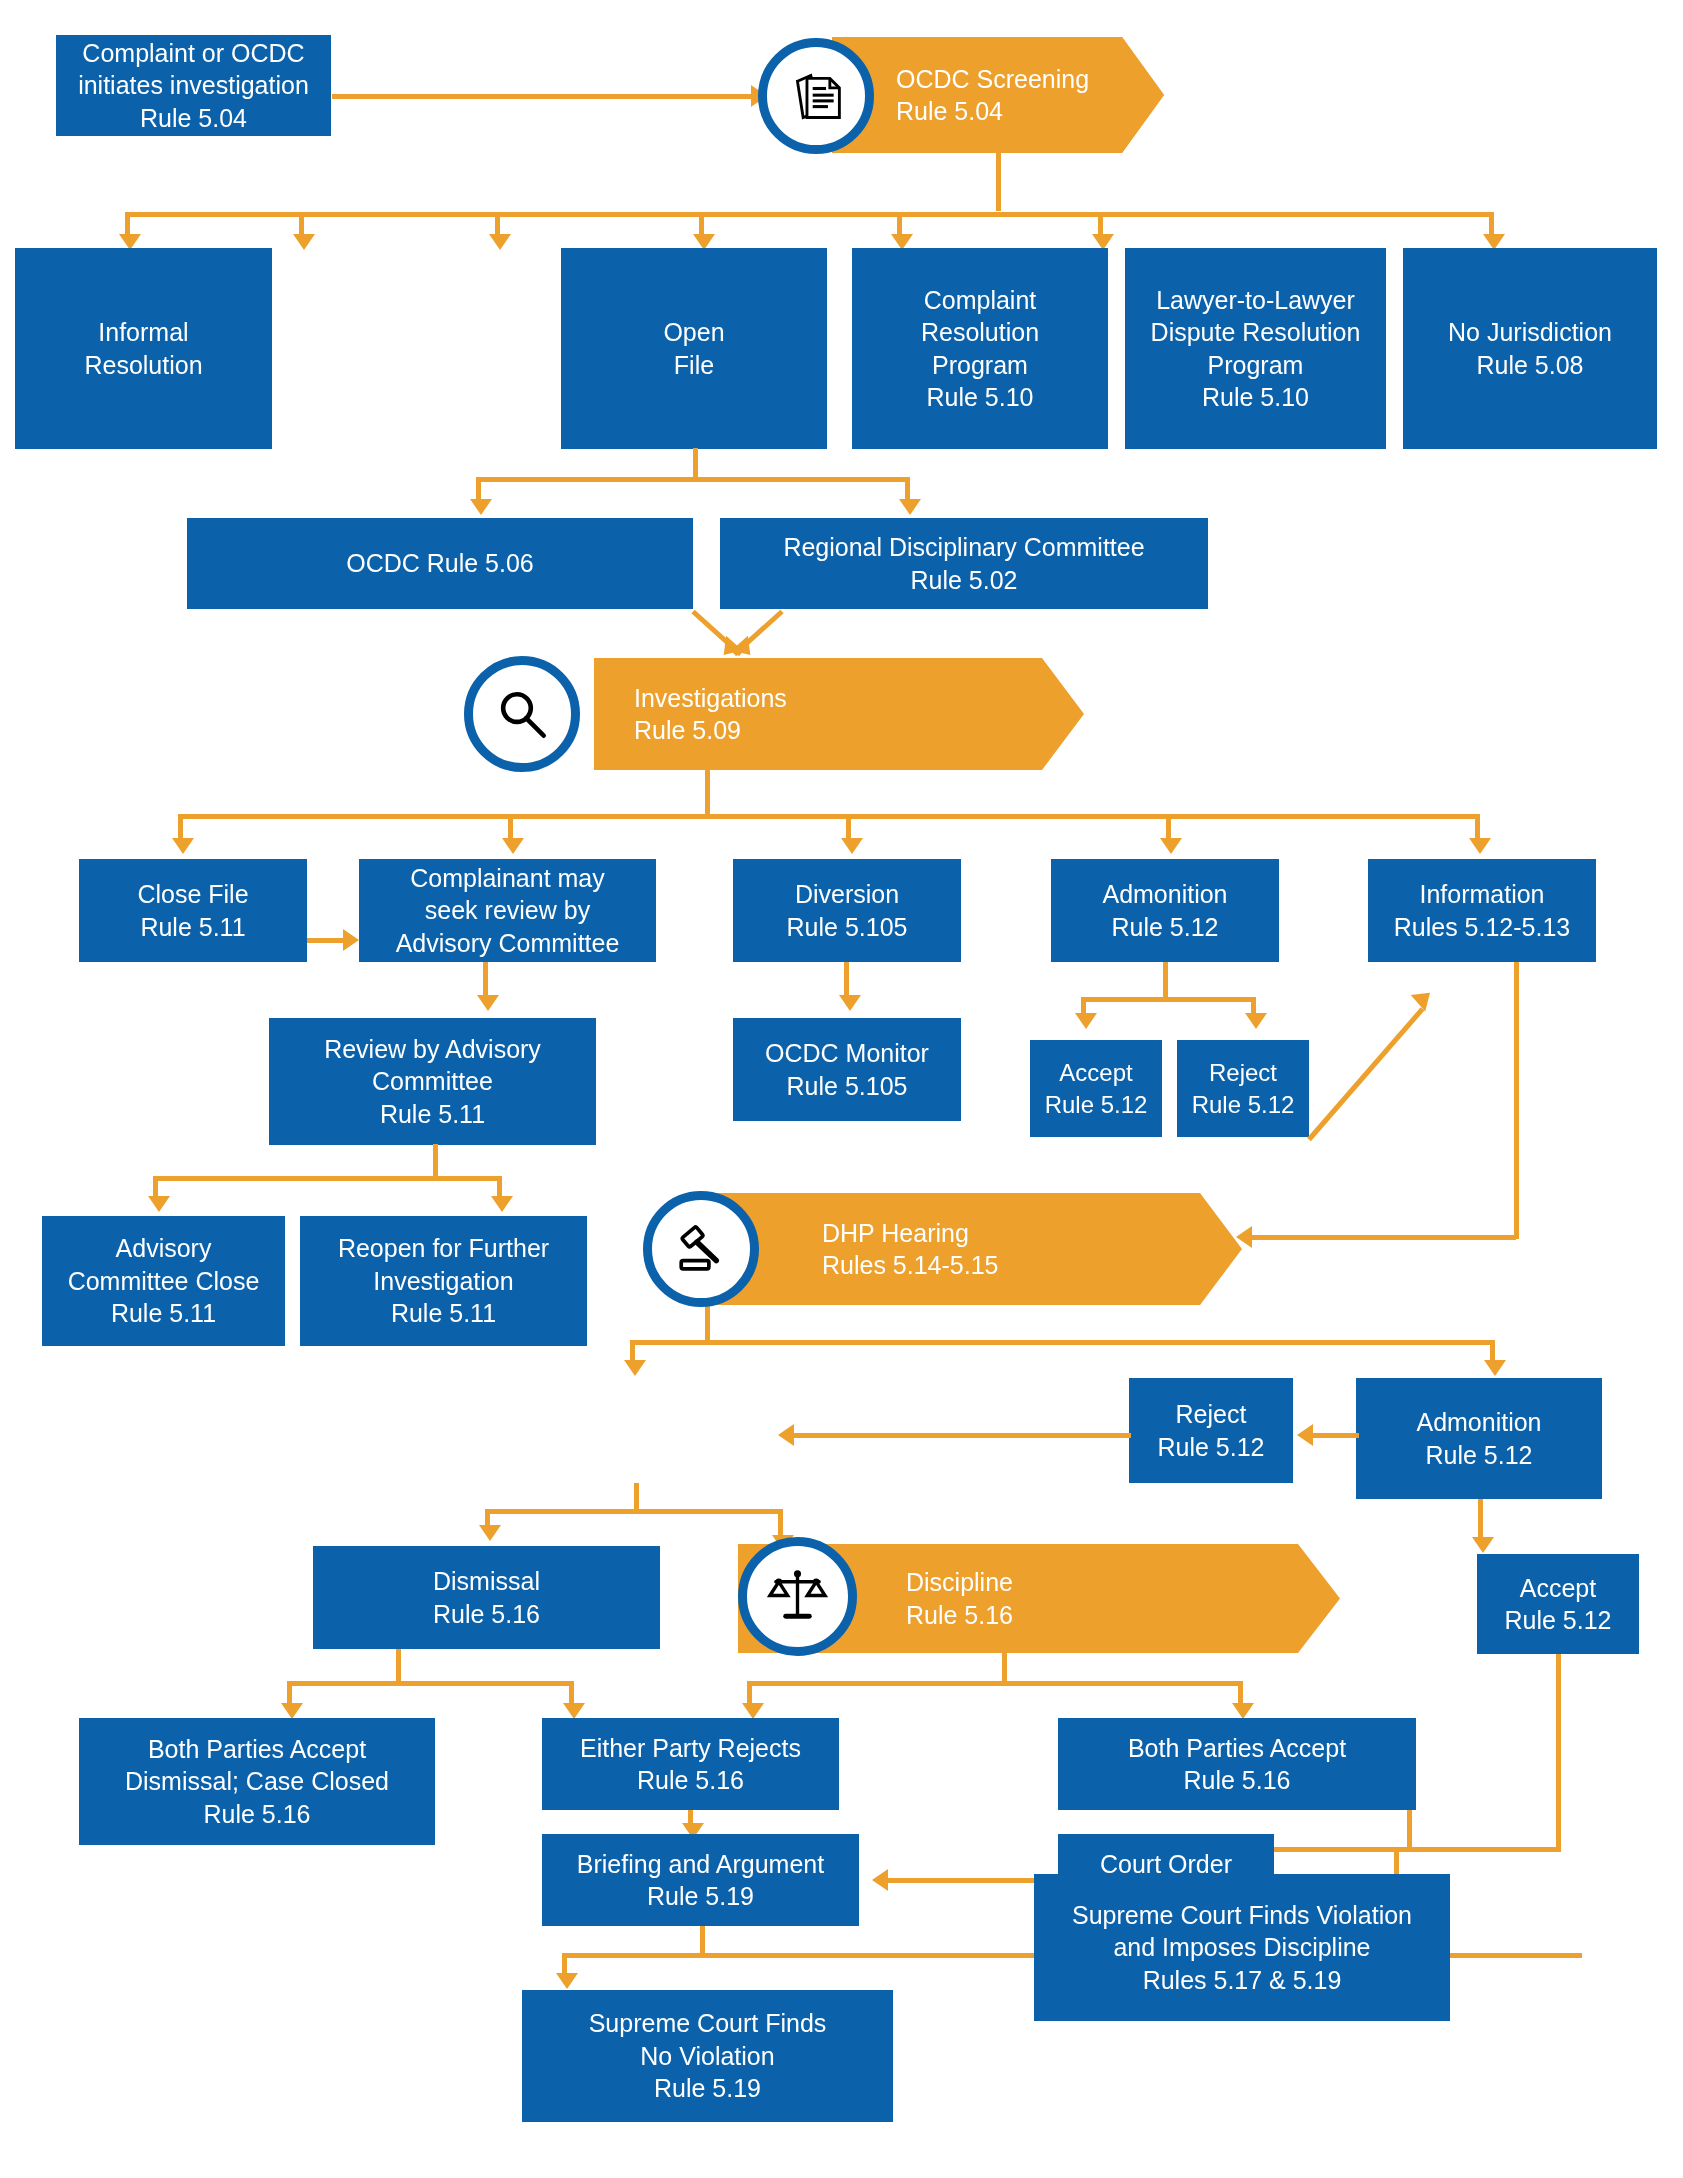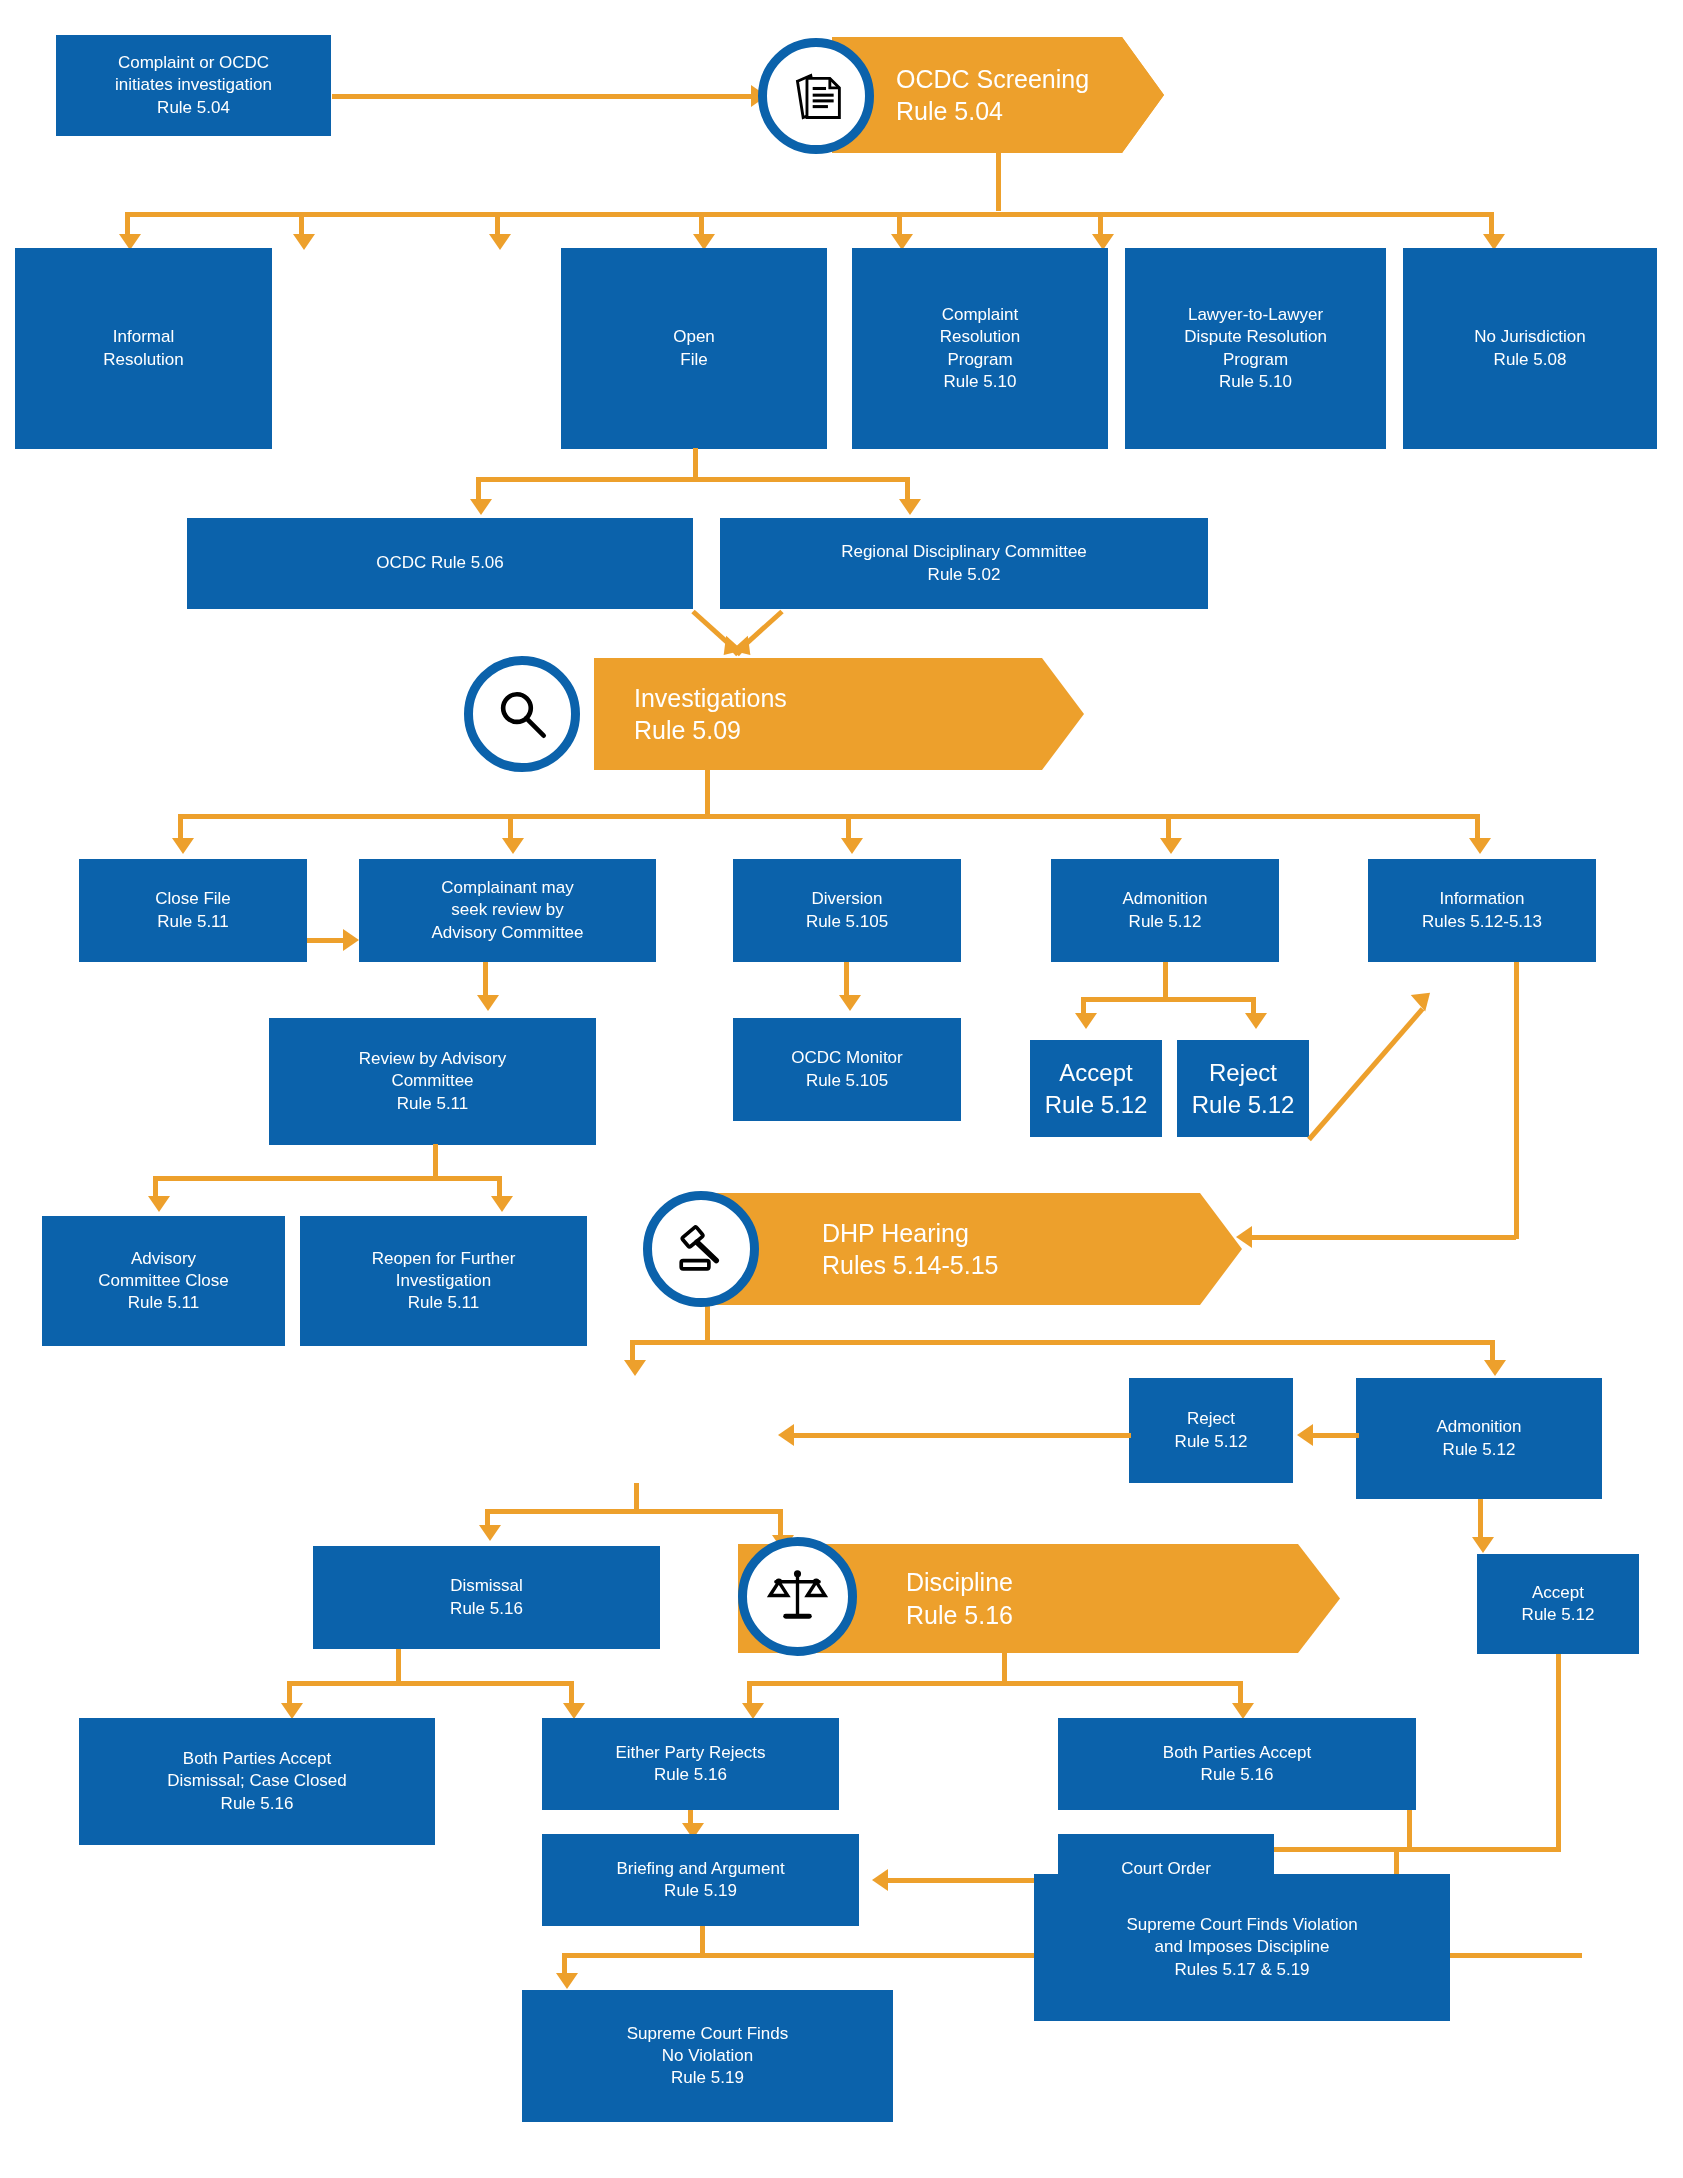--- a/index.html
+++ b/index.html
@@ -10,21 +10,21 @@
     position:absolute;
     background:var(--blue,#0b62ab);
     color:#fff;
     display:flex;
     align-items:center;
     justify-content:center;
     text-align:center;
     line-height:1.30;
     box-sizing:border-box;
     padding:6px 10px;
-    font-size:17px;
+    font-size:25px;
     white-space:pre-line;
   }
 
   
   .banner{
     position:absolute;
     background:var(--orange,#eda02c);
     color:#fff;
     display:flex;
     align-items:center;

